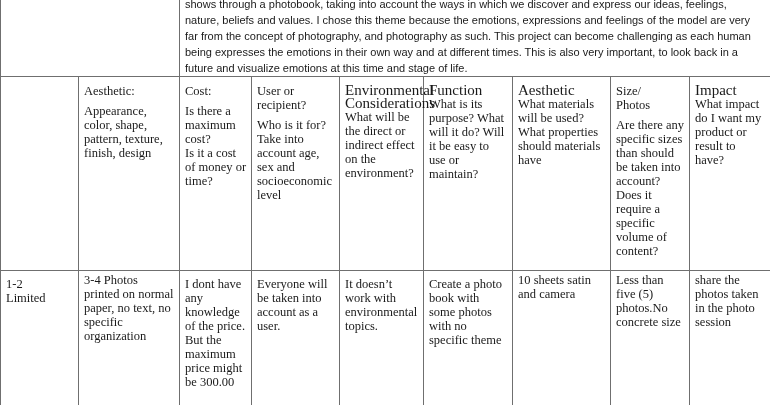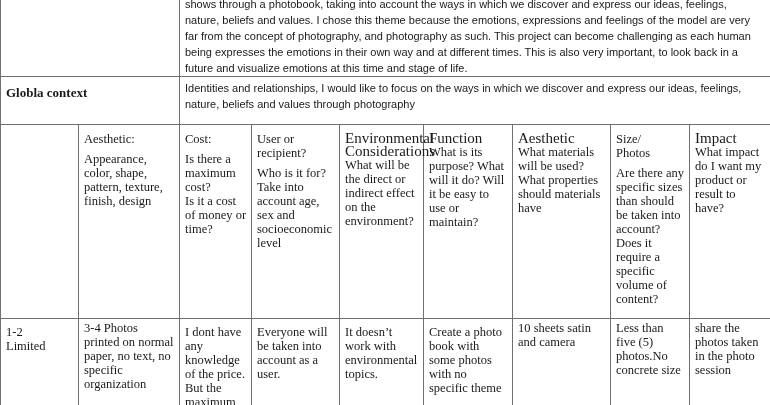--- a/index.html
+++ b/index.html
@@ -85,24 +85,20 @@
       <col style="width:79px">
       <col style="width:81px">
     </colgroup>
 
     <tbody>
         <tr class="row-top">
       <td colspan="2"></td>
       <td colspan="7" class="sans">shows through a photobook, taking into account the ways in which we discover and express our ideas, feelings, nature, beliefs and values. I chose this theme because the emotions, expressions and feelings of the model are very far from the concept of photography, and photography as such. This project can become challenging as each human being expresses the emotions in their own way and at different times. This is also very important, to look back in a future and visualize emotions at this time and stage of life.</td>
     </tr>
 
-    <tr class="row-global">
-      <td colspan="2" class="label-bold">Globla context</td>
-      <td colspan="7" class="sans" style="padding-top:3px !important;">Identities and relationships, I would like to focus on the ways in which we discover and express our ideas, feelings, nature, beliefs and values through photography</td>
-    </tr>
 
     <tr class="row-header">
       <td></td>
 
       <td class="serif cell-pad">
         <span class="hdr-title">Aesthetic:</span>
         <span class="hdr-desc gap-lg">Appearance, color, shape, pattern, texture, finish, design</span>
       </td>
 
       <td class="serif cell-pad">

